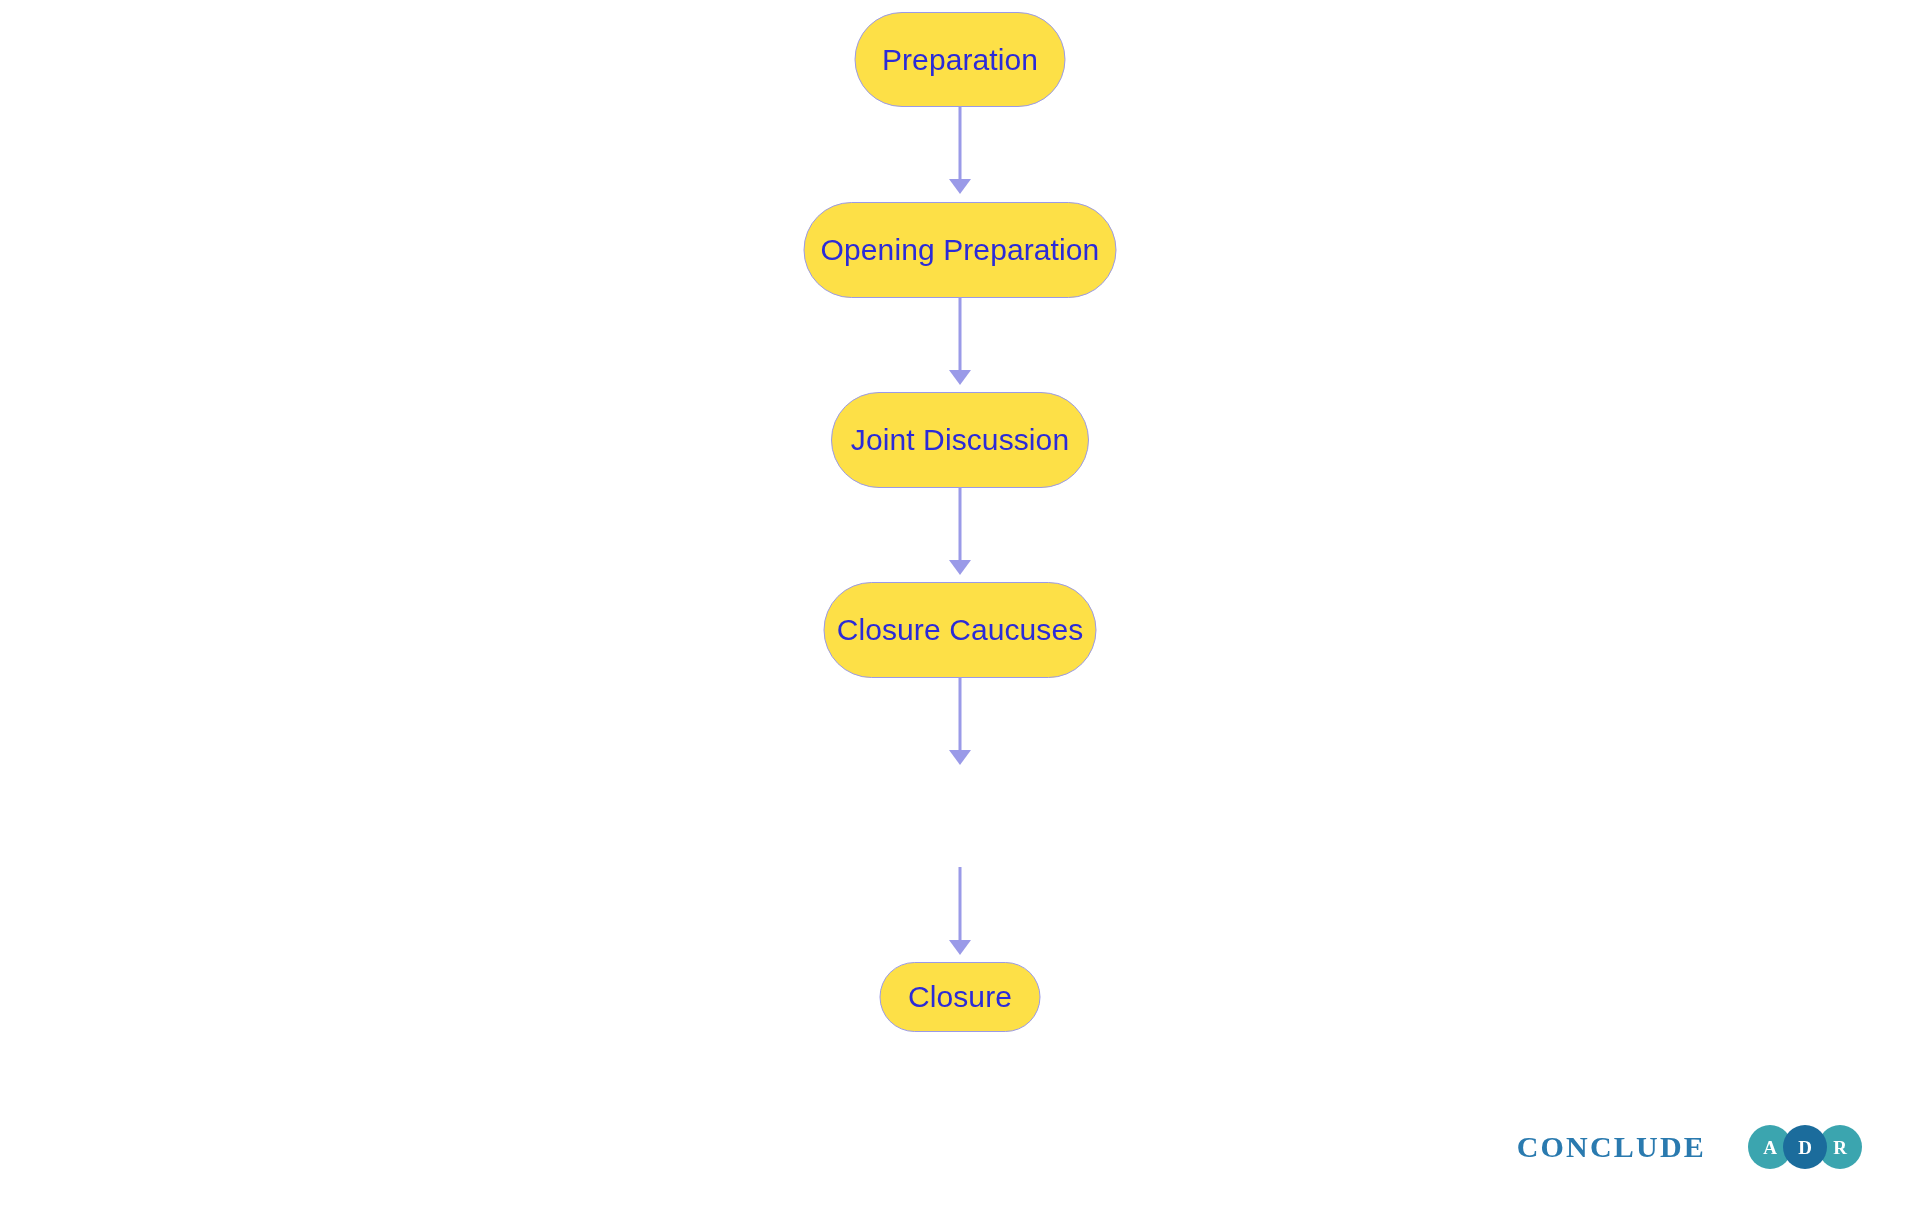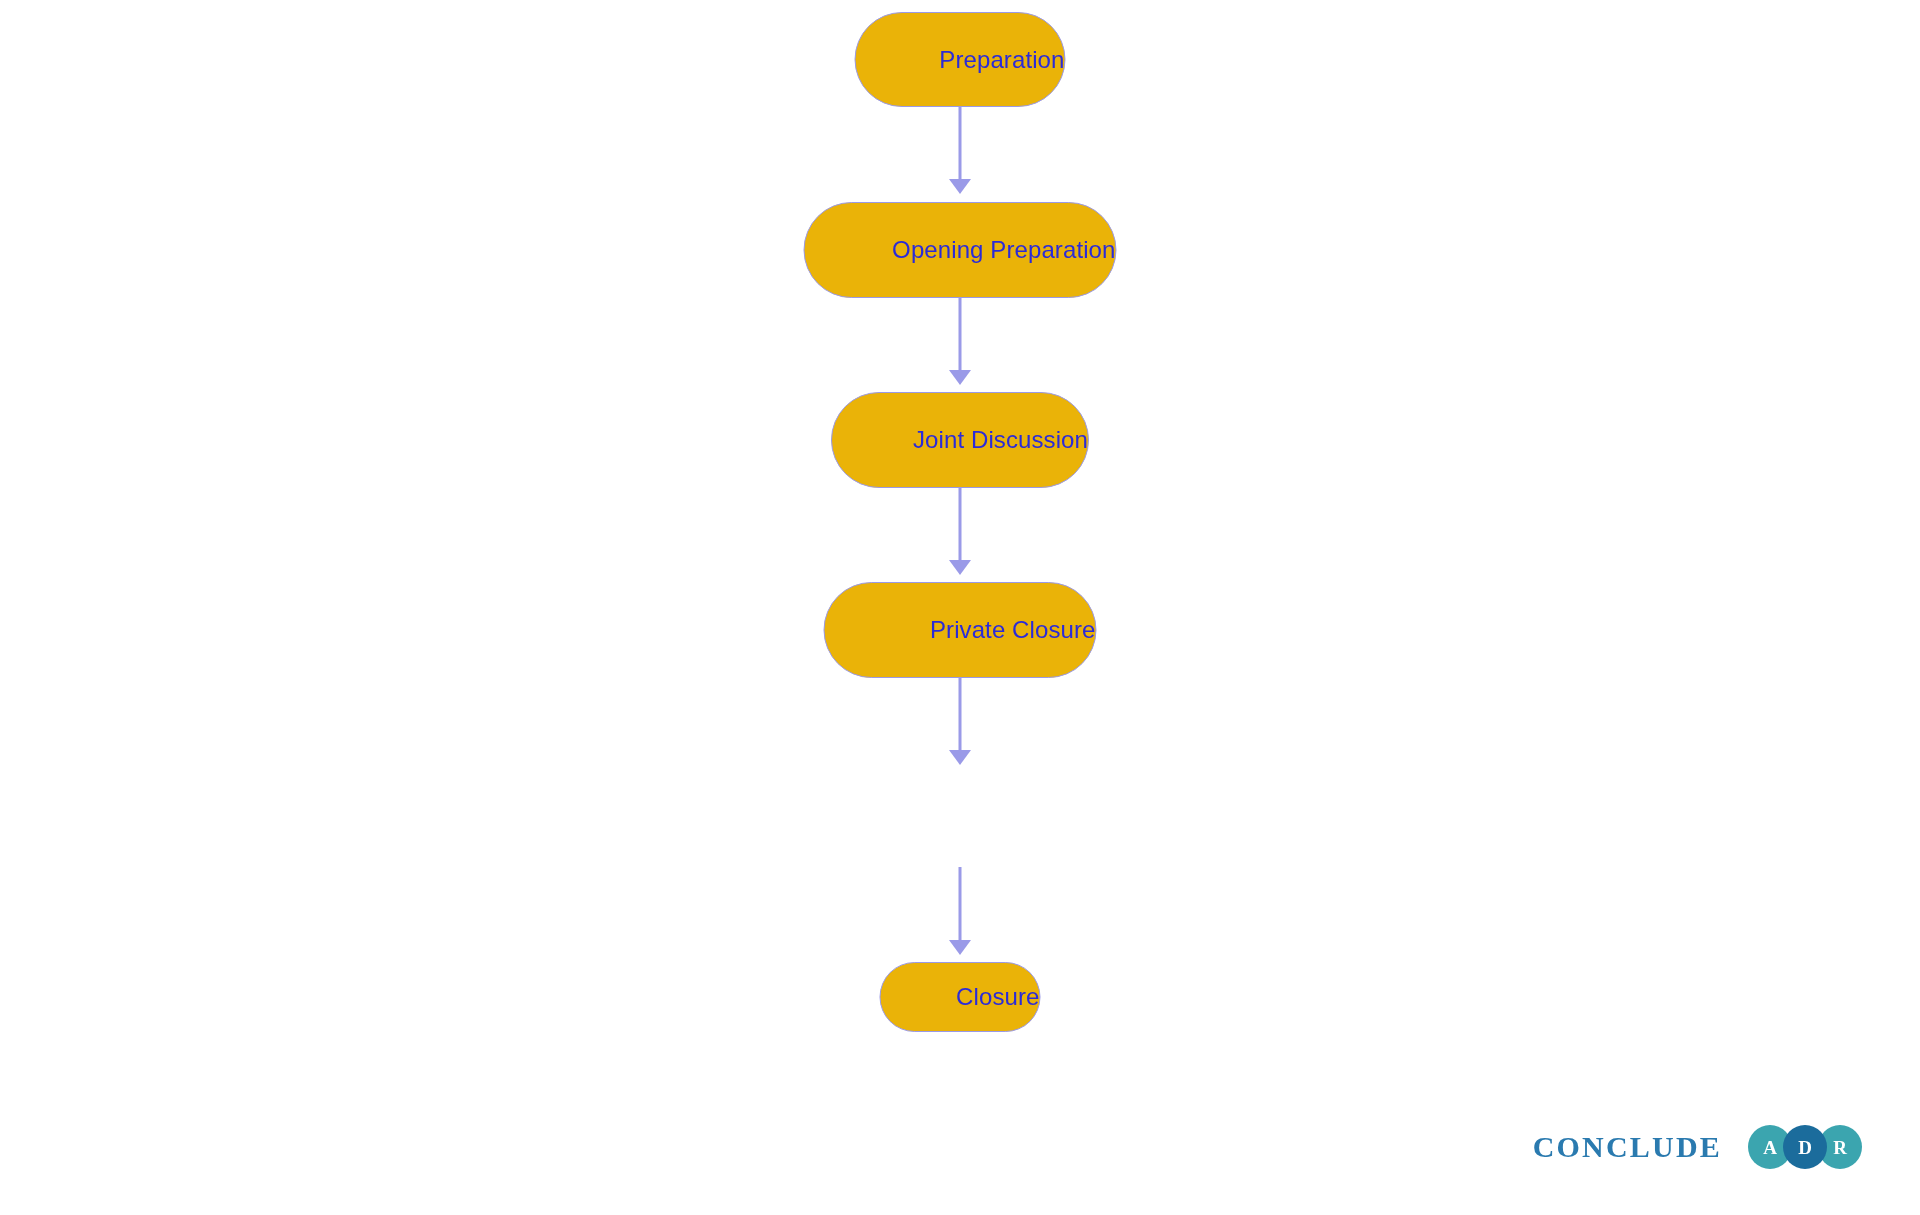--- a/index.html
+++ b/index.html
@@ -24,27 +24,27 @@
   }
 
   
   .node {
     position: absolute;
     left: 50%;
     transform: translateX(-50%);
     box-sizing: border-box;
     display: flex;
     align-items: center;
-    justify-content: flex-end;
-    background: #eab308;
+    justify-content: center;
+    background: #fde047;
     border: 1.6px solid #9a9ae8;
     border-radius: 999px;
     color: #2b2bd8;
     font-family: "Liberation Sans", sans-serif;
-    font-size: 24px;
+    font-size: 30px;
     font-weight: 400;
     letter-spacing: 0.1px;
     white-space: nowrap;
   }
 
   .node-label {
     pointer-events: none;
   }
 
   
@@ -88,21 +88,21 @@
   .conn-4 { top: 678px; height: 87px; }
   .conn-5 { top: 867px; height: 88px; }
 
   
   #brand-logo {
     position: absolute;
     right: 58px;
     bottom: 46px;
     display: flex;
     align-items: center;
-    gap: 26px;
+    gap: 42px;
   }
   #brand-wordmark {
     font-family: "Liberation Serif", serif;
     font-size: 30px;
     font-weight: 700;
     letter-spacing: 2.2px;
     color: #2a7aaf;
     line-height: 1;
   }
   #brand-marks {
@@ -152,21 +152,21 @@
   <div class="node node-3">
     <span class="node-label">Joint Discussion</span>
   </div>
 
   <div class="connector conn-3">
     <div class="connector-line"></div>
     <div class="connector-head"></div>
   </div>
 
   <div class="node node-4">
-    <span class="node-label">Private Closure</span>
+    <span class="node-label">Closure Caucuses</span>
   </div>
 
   <div class="connector conn-4">
     <div class="connector-line"></div>
     <div class="connector-head"></div>
   </div>
 
 
   <div class="connector conn-5">
     <div class="connector-line"></div>

